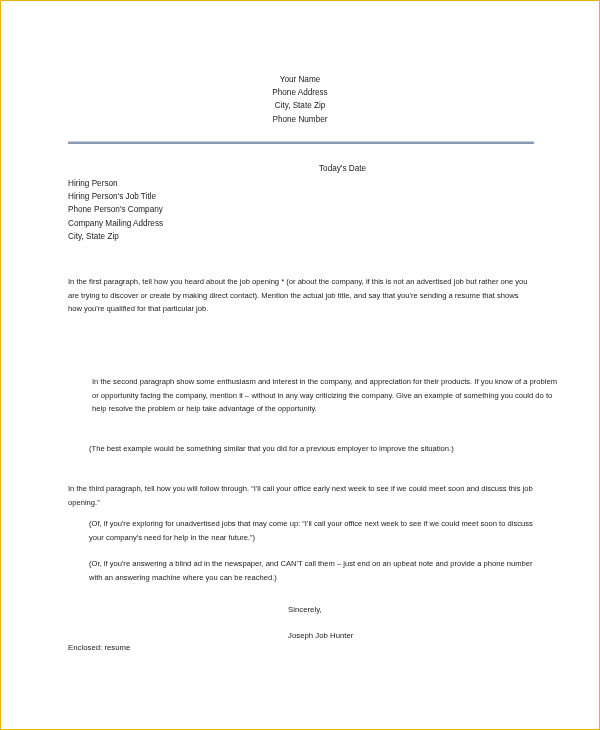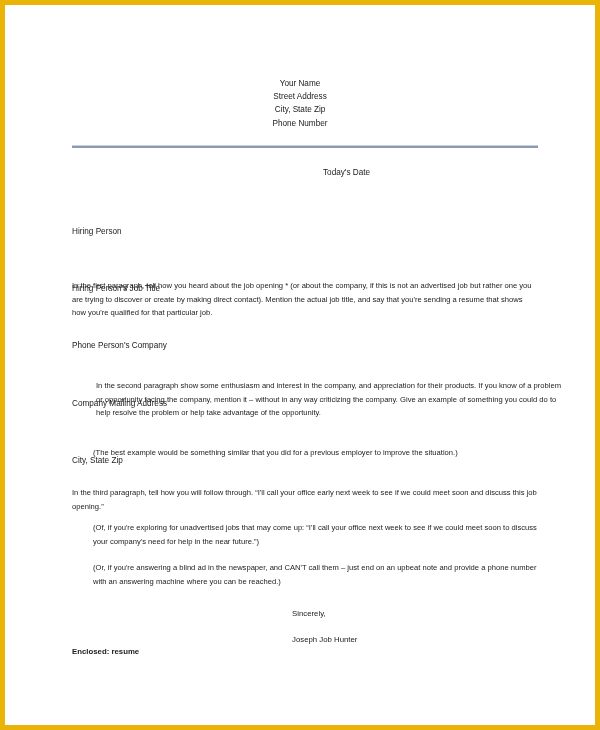--- a/index.html
+++ b/index.html
@@ -13,21 +13,21 @@
     font-family: "Liberation Sans", sans-serif;
     color: #1b1b1b;
     overflow: hidden;
   }
   .page {
     position: relative;
     box-sizing: border-box;
     width: 600px;
     height: 730px;
     background: #ffffff;
-    border: 5px solid #eab308;
+    border: 1px solid #eab308;
   }
   .sheet {
     position: absolute;
     left: 0;
     top: 0;
     right: 0;
     bottom: 0;
     padding: 0;
   }
   
@@ -64,21 +64,21 @@
   }
 
   
   .recipient {
     position: absolute;
     left: 67px;
     top: 176px;
     font-size: 8.2px;
     line-height: 13.2px;
   }
-  .recipient div { white-space: pre; margin-top: 44px; }
+  .recipient div { white-space: pre; }
 
   
   .body-block {
     position: absolute;
     left: 67px;
     width: 466px;
     font-size: 7.6px;
     line-height: 13.6px;
     text-align: left;
   }
@@ -107,32 +107,31 @@
   }
   .sincerely { top: 603px; }
   .signature { top: 629px; }
 
   .enclosed {
     position: absolute;
     left: 67px;
     top: 641px;
     font-size: 7.8px;
     line-height: 12px;
-    font-weight: bold;
   }
 </style>
 </head>
 <body>
 
 <div class="page">
   <div class="sheet">
 
     <div class="sender">
       <div>Your Name</div>
-      <div>Street Address</div>
+      <div>Phone Address</div>
       <div>City, State Zip</div>
       <div>Phone Number</div>
     </div>
 
     <div class="rule"></div>
 
     <div class="date">Today's Date</div>
 
     <div class="recipient">
       <div>Hiring Person</div>

